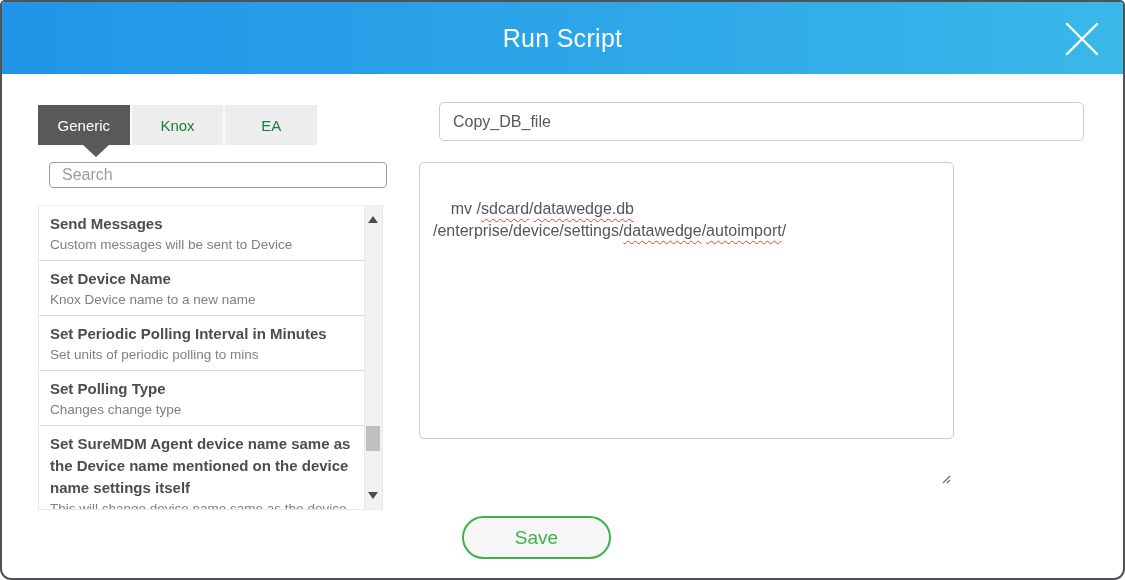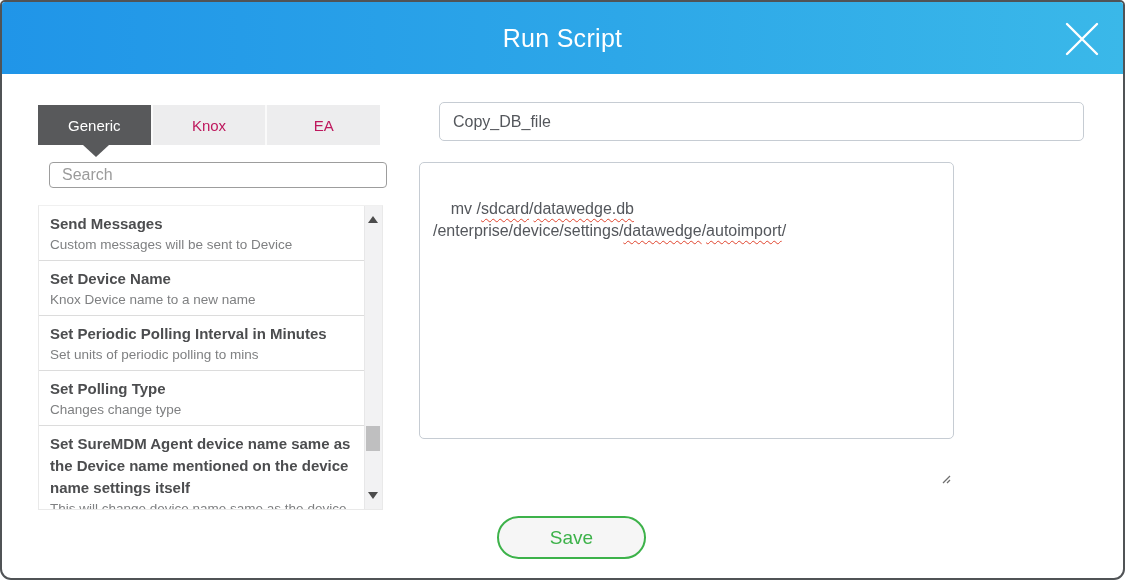--- a/index.html
+++ b/index.html
@@ -9,22 +9,22 @@
     border:2px solid #505356; border-radius:5px 5px 11px 11px; background:#ffffff; overflow:hidden;}
 
   
   .header{position:absolute; left:0; top:0; right:0; height:72px;
     background:linear-gradient(90deg,#2095e8 0%, #2da7e8 55%, #3ab8e9 100%);}
   .header-title{position:absolute; left:0; right:0; top:0; height:72px; line-height:72px;
     text-align:center; color:#ffffff; font-size:25px; font-weight:400; letter-spacing:.3px;}
   .close-btn{position:absolute; right:22px; top:18px; width:38px; height:38px; cursor:pointer;}
 
   
-  .tabs{position:absolute; left:36px; top:103px; width:342px; height:40px; display:flex;}
-  .tab{flex:1; background:#ededee; color:#be185d; font-size:15px; display:flex; align-items:center;
+  .tabs{position:absolute; left:36px; top:103px; width:279px; height:40px; display:flex;}
+  .tab{flex:1; background:#ededee; color:#15803d; font-size:15px; display:flex; align-items:center;
     justify-content:center; cursor:pointer;}
   .tab + .tab{border-left:2px solid #fafafa;}
   .tab.active{background:#58595b; color:#ffffff; border-left:none;}
   .tab-notch{position:absolute; left:81px; top:143px; width:0; height:0;
     border-left:13px solid transparent; border-right:13px solid transparent; border-top:12px solid #58595b;}
 
   .search-input{position:absolute; left:47px; top:160px; width:338px; height:26px; box-sizing:border-box;
     border:1px solid #9d9d9d; border-radius:4px; padding:0 12px; font-size:16px; color:#54575c;
     font-family:"Liberation Sans", sans-serif; outline:none; background:#fff;}
   .search-input::placeholder{color:#9b9b9b;}
@@ -50,21 +50,21 @@
     font-family:"Liberation Sans", sans-serif; outline:none; background:#fff;}
 
   .command-box{position:absolute; left:417px; top:160px; width:535px; height:277px; box-sizing:border-box;
     border:1px solid #c6ccd3; border-radius:5px; padding:13px 13px; font-size:16px; line-height:22px;
     color:#54575c; background:#fff; cursor:text; white-space:pre-wrap;}
   .sq{text-decoration:underline; text-decoration-style:wavy; text-decoration-color:#e0442e;
     text-decoration-thickness:1px; text-underline-offset:4px; text-decoration-skip-ink:none;}
   .resize-handle{position:absolute; right:2px; bottom:2px; width:12px; height:12px; cursor:nwse-resize;}
 
   
-  .save-btn{position:absolute; left:495px; top:514px; width:149px; height:43px; box-sizing:border-box;
+  .save-btn{position:absolute; left:460px; top:514px; width:149px; height:43px; box-sizing:border-box;
     background:#f6f6f6; border:2px solid #3db24a; border-radius:22px; color:#3db24a; font-size:19px;
     font-family:"Liberation Sans", sans-serif; cursor:pointer;}
 </style>
 </head>
 <body>
 
 <div class="dialog">
 
   <div class="header">
     <div class="header-title">Run Script</div>

